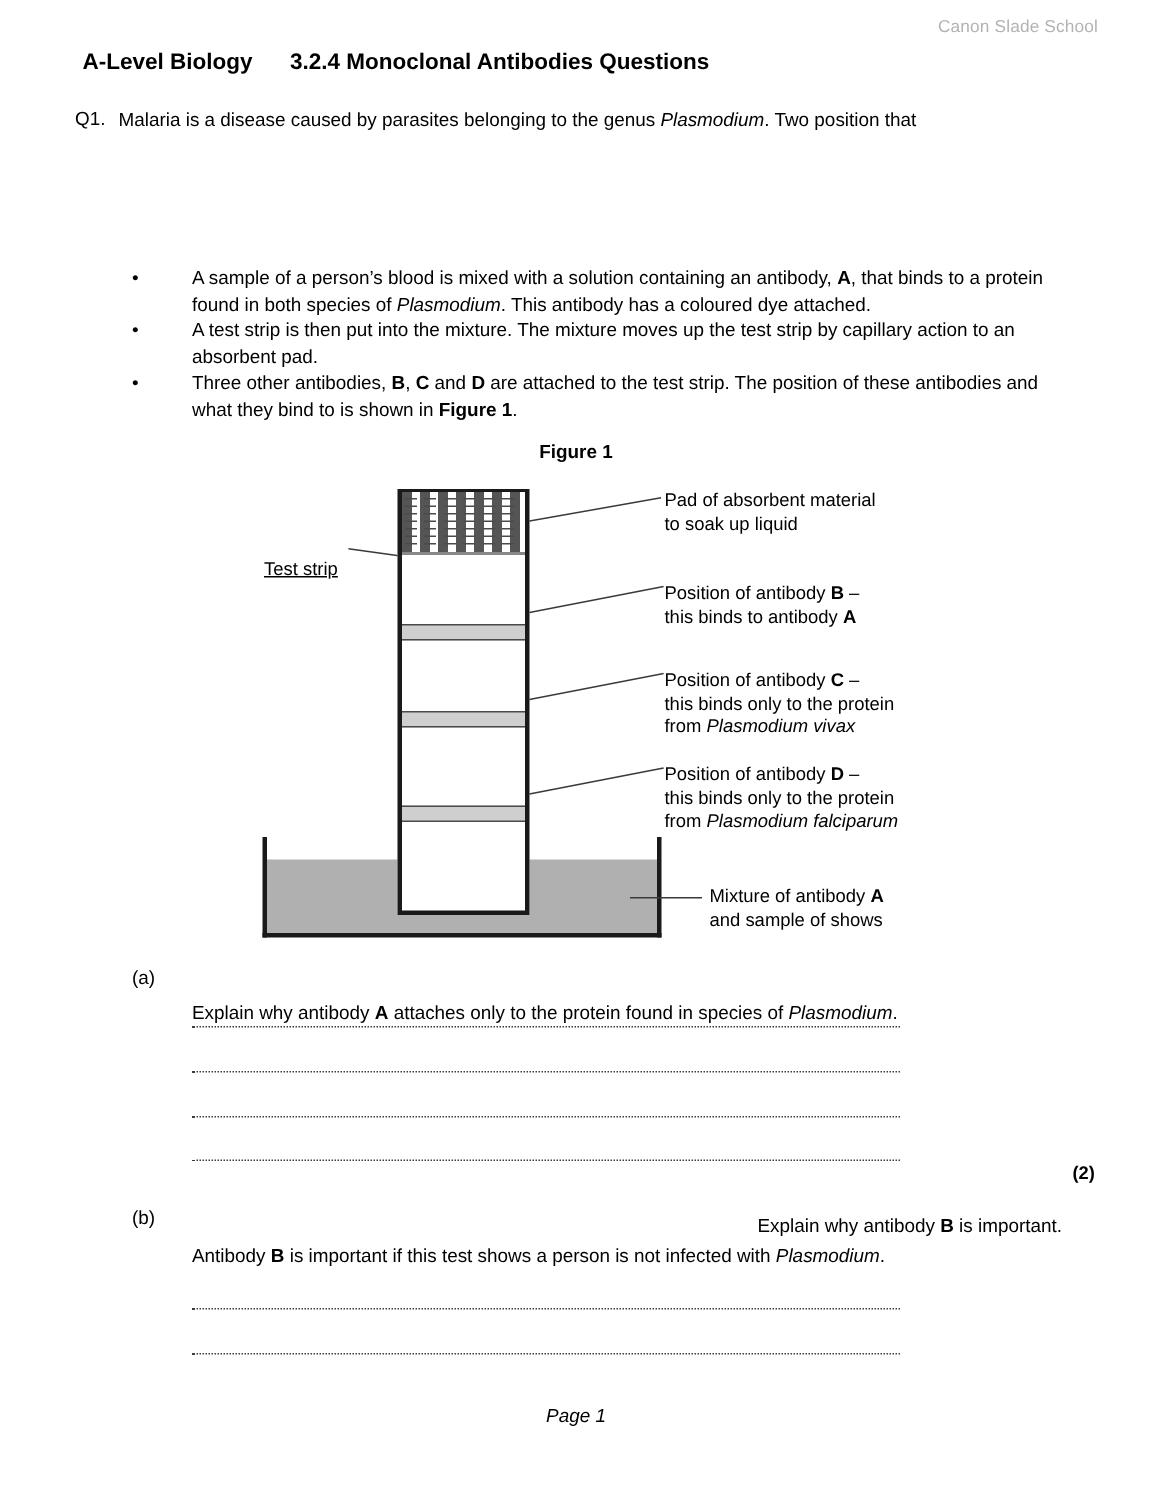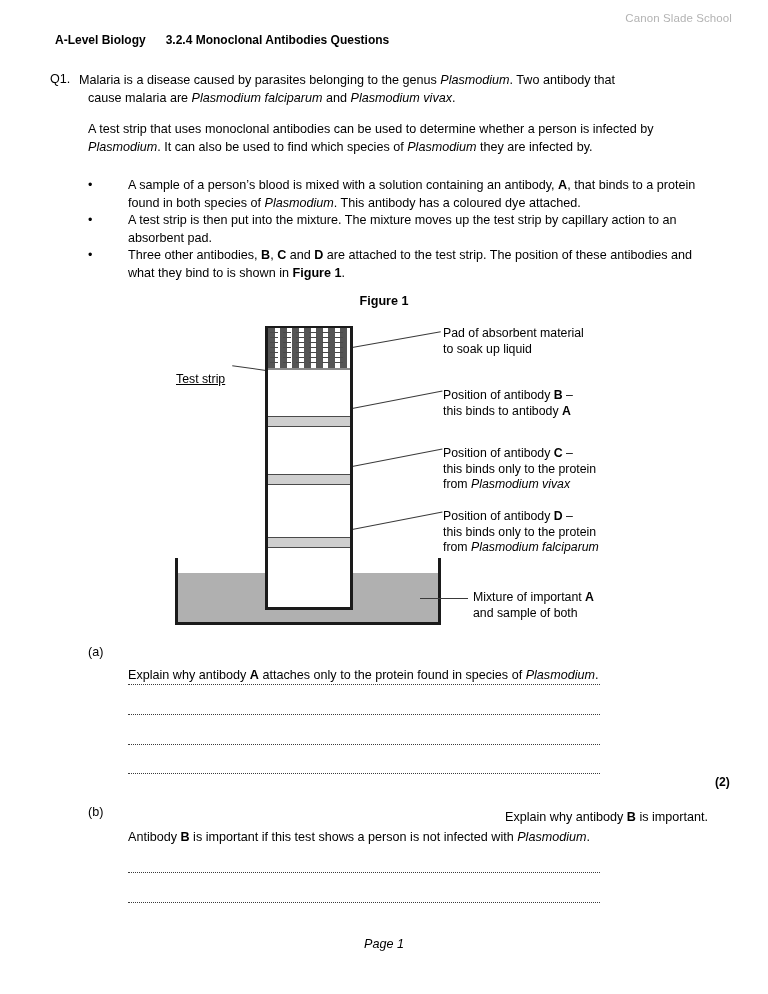--- a/index.html
+++ b/index.html
@@ -19,21 +19,21 @@
     position: absolute;
     top: 12px; right: 36px;
     font-size: 11.5px;
     color: #b3b3b3;
     letter-spacing: 0.1px;
   }
 
   .doc-title {
     position: absolute;
     top: 33px; left: 55px;
-    font-size: 12px;
+    font-size: 15px;
     font-weight: bold;
     white-space: pre;
   }
 
   .q-number {
     position: absolute;
     top: 72px; left: 50px;
     font-size: 12.6px;
     font-weight: normal;
   }
@@ -221,27 +221,23 @@
 
 <div class="page">
 
   <div class="school-name">Canon Slade School</div>
 
   <div class="doc-title">A-Level Biology      3.2.4 Monoclonal Antibodies Questions</div>
 
   <div class="q-number">Q1.</div>
 
   <div class="q-intro">
-    <span>Malaria is a disease caused by parasites belonging to the genus </span><i>Plasmodium</i><span>. Two antibody that</span>
-    <span class="l2"><span>cause malaria are </span><i>Plasmodium falciparum</i><span> and </span><i>Plasmodium vivax</i><span>.</span></span>
-  </div>
-
-  <div class="para-test-strip">
-    <span>A test strip that uses monoclonal antibodies can be used to determine whether a person is infected by </span><i>Plasmodium</i><span>. It can also be used to find which species of </span><i>Plasmodium</i><span> they are infected by.</span>
-  </div>
+    <span>Malaria is a disease caused by parasites belonging to the genus </span><i>Plasmodium</i><span>. Two position that</span>
+  </div>
+
 
   <div class="bullets">
 
     <div class="bullet-row">
       <span class="bullet-dot">•</span>
       <span>A sample of a person’s blood is mixed with a solution containing an antibody, </span><b>A</b><span>, that binds to a protein found in both species of </span><i>Plasmodium</i><span>. This antibody has a coloured dye attached.</span>
     </div>
 
     <div class="bullet-row">
       <span class="bullet-dot">•</span>
@@ -305,22 +301,22 @@
       <div><span>from </span><i>Plasmodium vivax</i></div>
     </div>
 
     <div class="fig-label" style="left:443px; top:199px;">
       <div><span>Position of antibody </span><b>D</b><span> –</span></div>
       <div>this binds only to the protein</div>
       <div><span>from </span><i>Plasmodium falciparum</i></div>
     </div>
 
     <div class="fig-label" style="left:473px; top:280px;">
-      <div><span>Mixture of important </span><b>A</b></div>
-      <div>and sample of both</div>
+      <div><span>Mixture of antibody </span><b>A</b></div>
+      <div>and sample of shows</div>
     </div>
 
   </div>
 
   <div class="qlabel" style="left:88px; top:645px;">(a)</div>
   <div class="qpart" style="left:128px; top:645px; width:580px;margin-top:22px;">
     <span>Explain why antibody </span><b>A</b><span> attaches only to the protein found in species of </span><i>Plasmodium</i><span>.</span>
   </div>
 
   <div class="dotline" style="top:684px;"></div>

